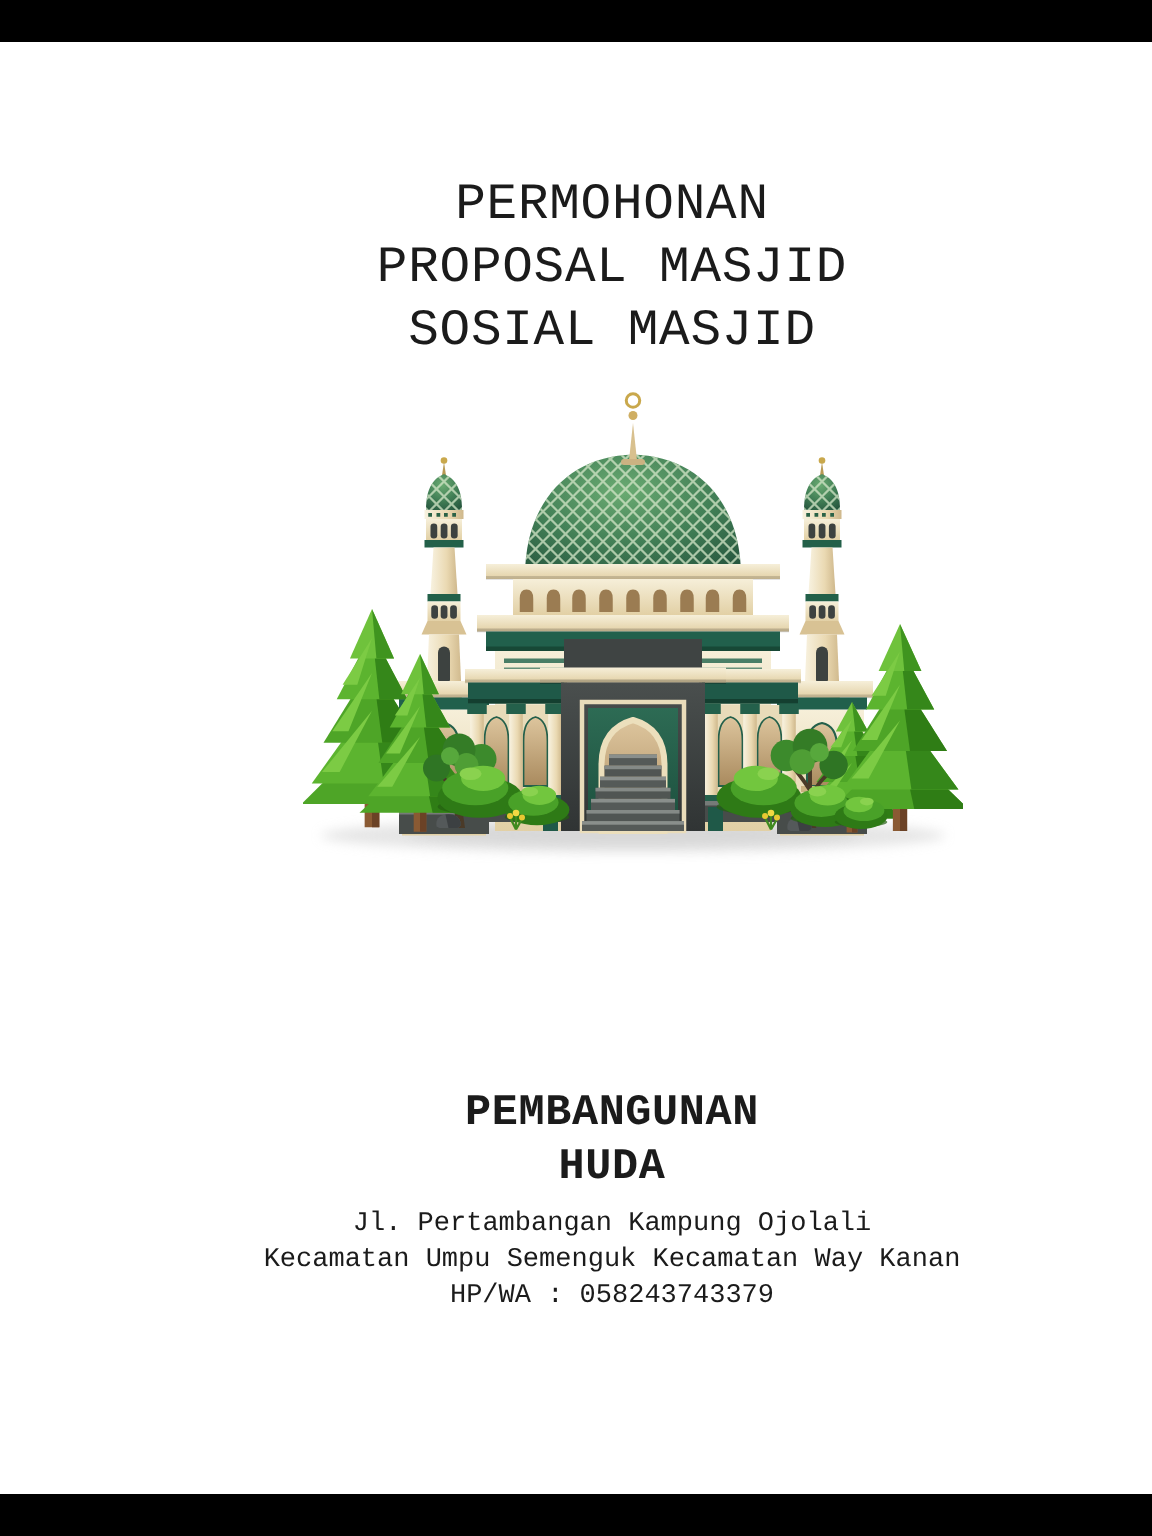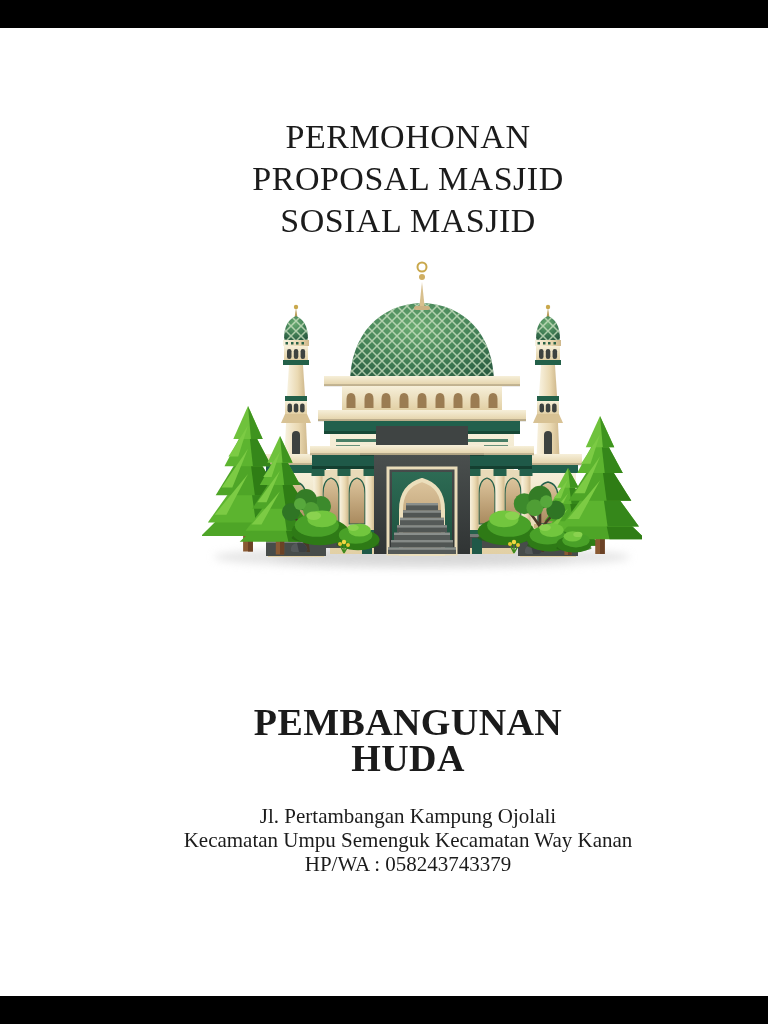--- a/index.html
+++ b/index.html
@@ -1,28 +1,28 @@
 <!DOCTYPE html>
 <html><head>
 <meta charset="utf-8">
 <style>
   * { margin:0; padding:0; box-sizing:border-box; }
   html,body { background:#ffffff; }
   .page {
     position:relative; width:768px; height:1024px;
     background:#ffffff; overflow:hidden;
-    font-family:Liberation Serif, serif;
+    font-family:Liberation Mono, monospace;
   }
   .letterbox { position:absolute; left:0; width:768px; height:28px; background:#000000; }
   .letterbox.top { top:0; }
   .letterbox.bottom { top:996px; height:28px; }
   .txtcol { position:absolute; left:48px; width:720px; text-align:center; color:#1b1b1b; }
   .title { top:116px; font-size:34px; line-height:42px; font-weight:400; letter-spacing:0.5px; }
-  .subtitle { top:704px; font-size:38px; line-height:36px; font-weight:700; letter-spacing:0.4px; }
-  .address { top:804px; font-size:21px; line-height:24px; font-weight:400; }
+  .subtitle { top:724px; font-size:29px; line-height:36px; font-weight:700; letter-spacing:0.4px; }
+  .address { top:804px; font-size:18px; line-height:24px; font-weight:400; }
   .mosque-wrap { position:absolute; left:202px; top:256px; width:440px; height:320px; }
   .line { display:block; }
 </style>
 </head>
 <body>
 
 <div class="page">
 
   <div class="letterbox top"></div>
 

